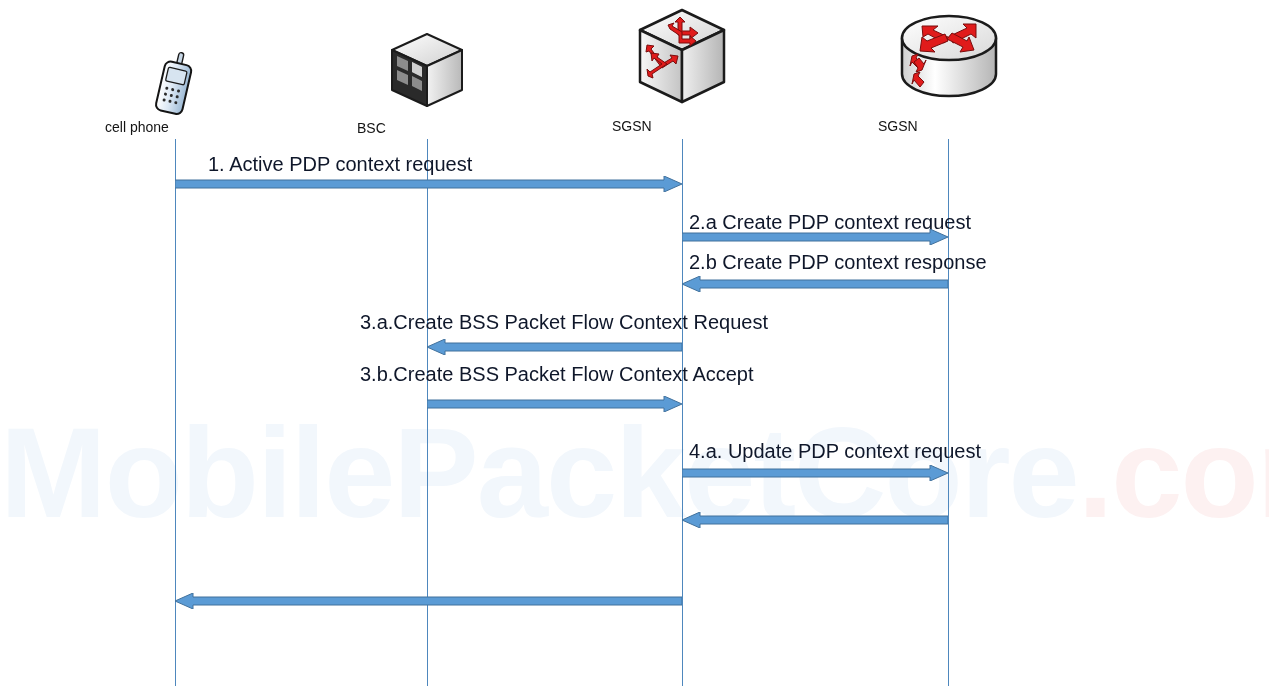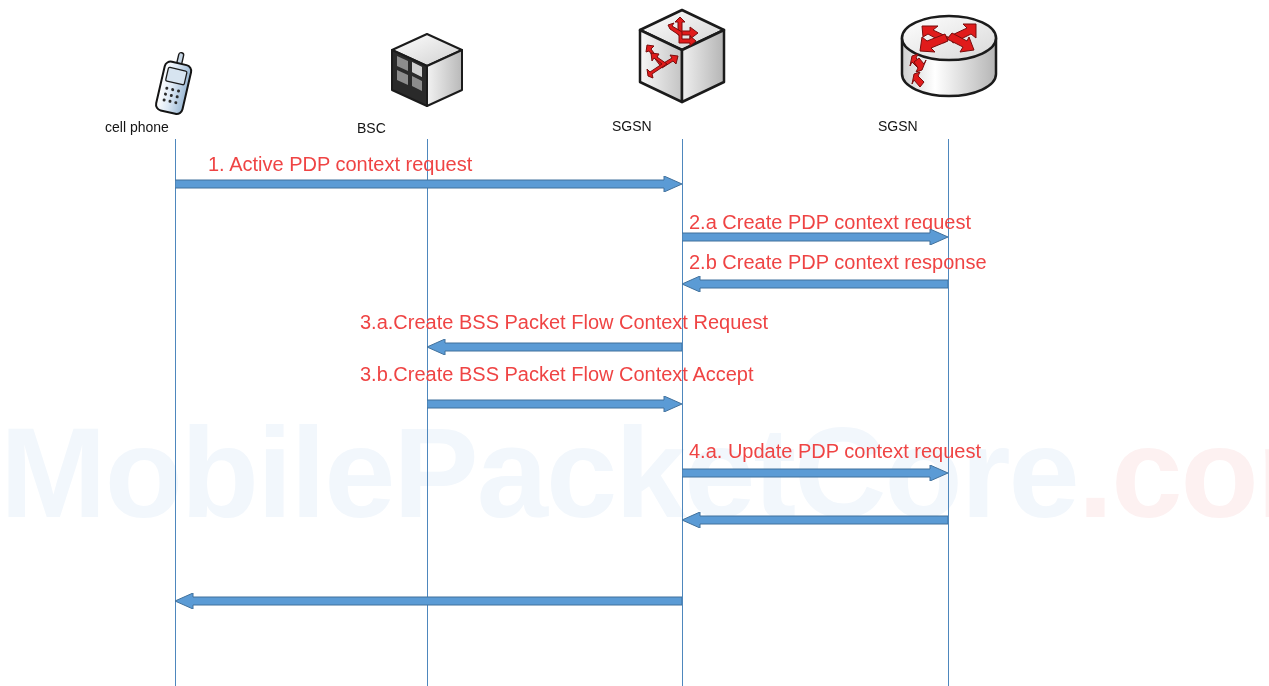--- a/index.html
+++ b/index.html
@@ -57,21 +57,21 @@
   
   .node-icon {
     position: absolute;
   }
 
   
   .msg-label {
     position: absolute;
     font-family: "Liberation Sans", sans-serif;
     font-size: 20px;
-    color: #ef4444;
+    color: #0f172a;
     white-space: nowrap;
     line-height: 24px;
   }
   .arrow {
     position: absolute;
   }
 </style>
 </head>
 <body>
 

